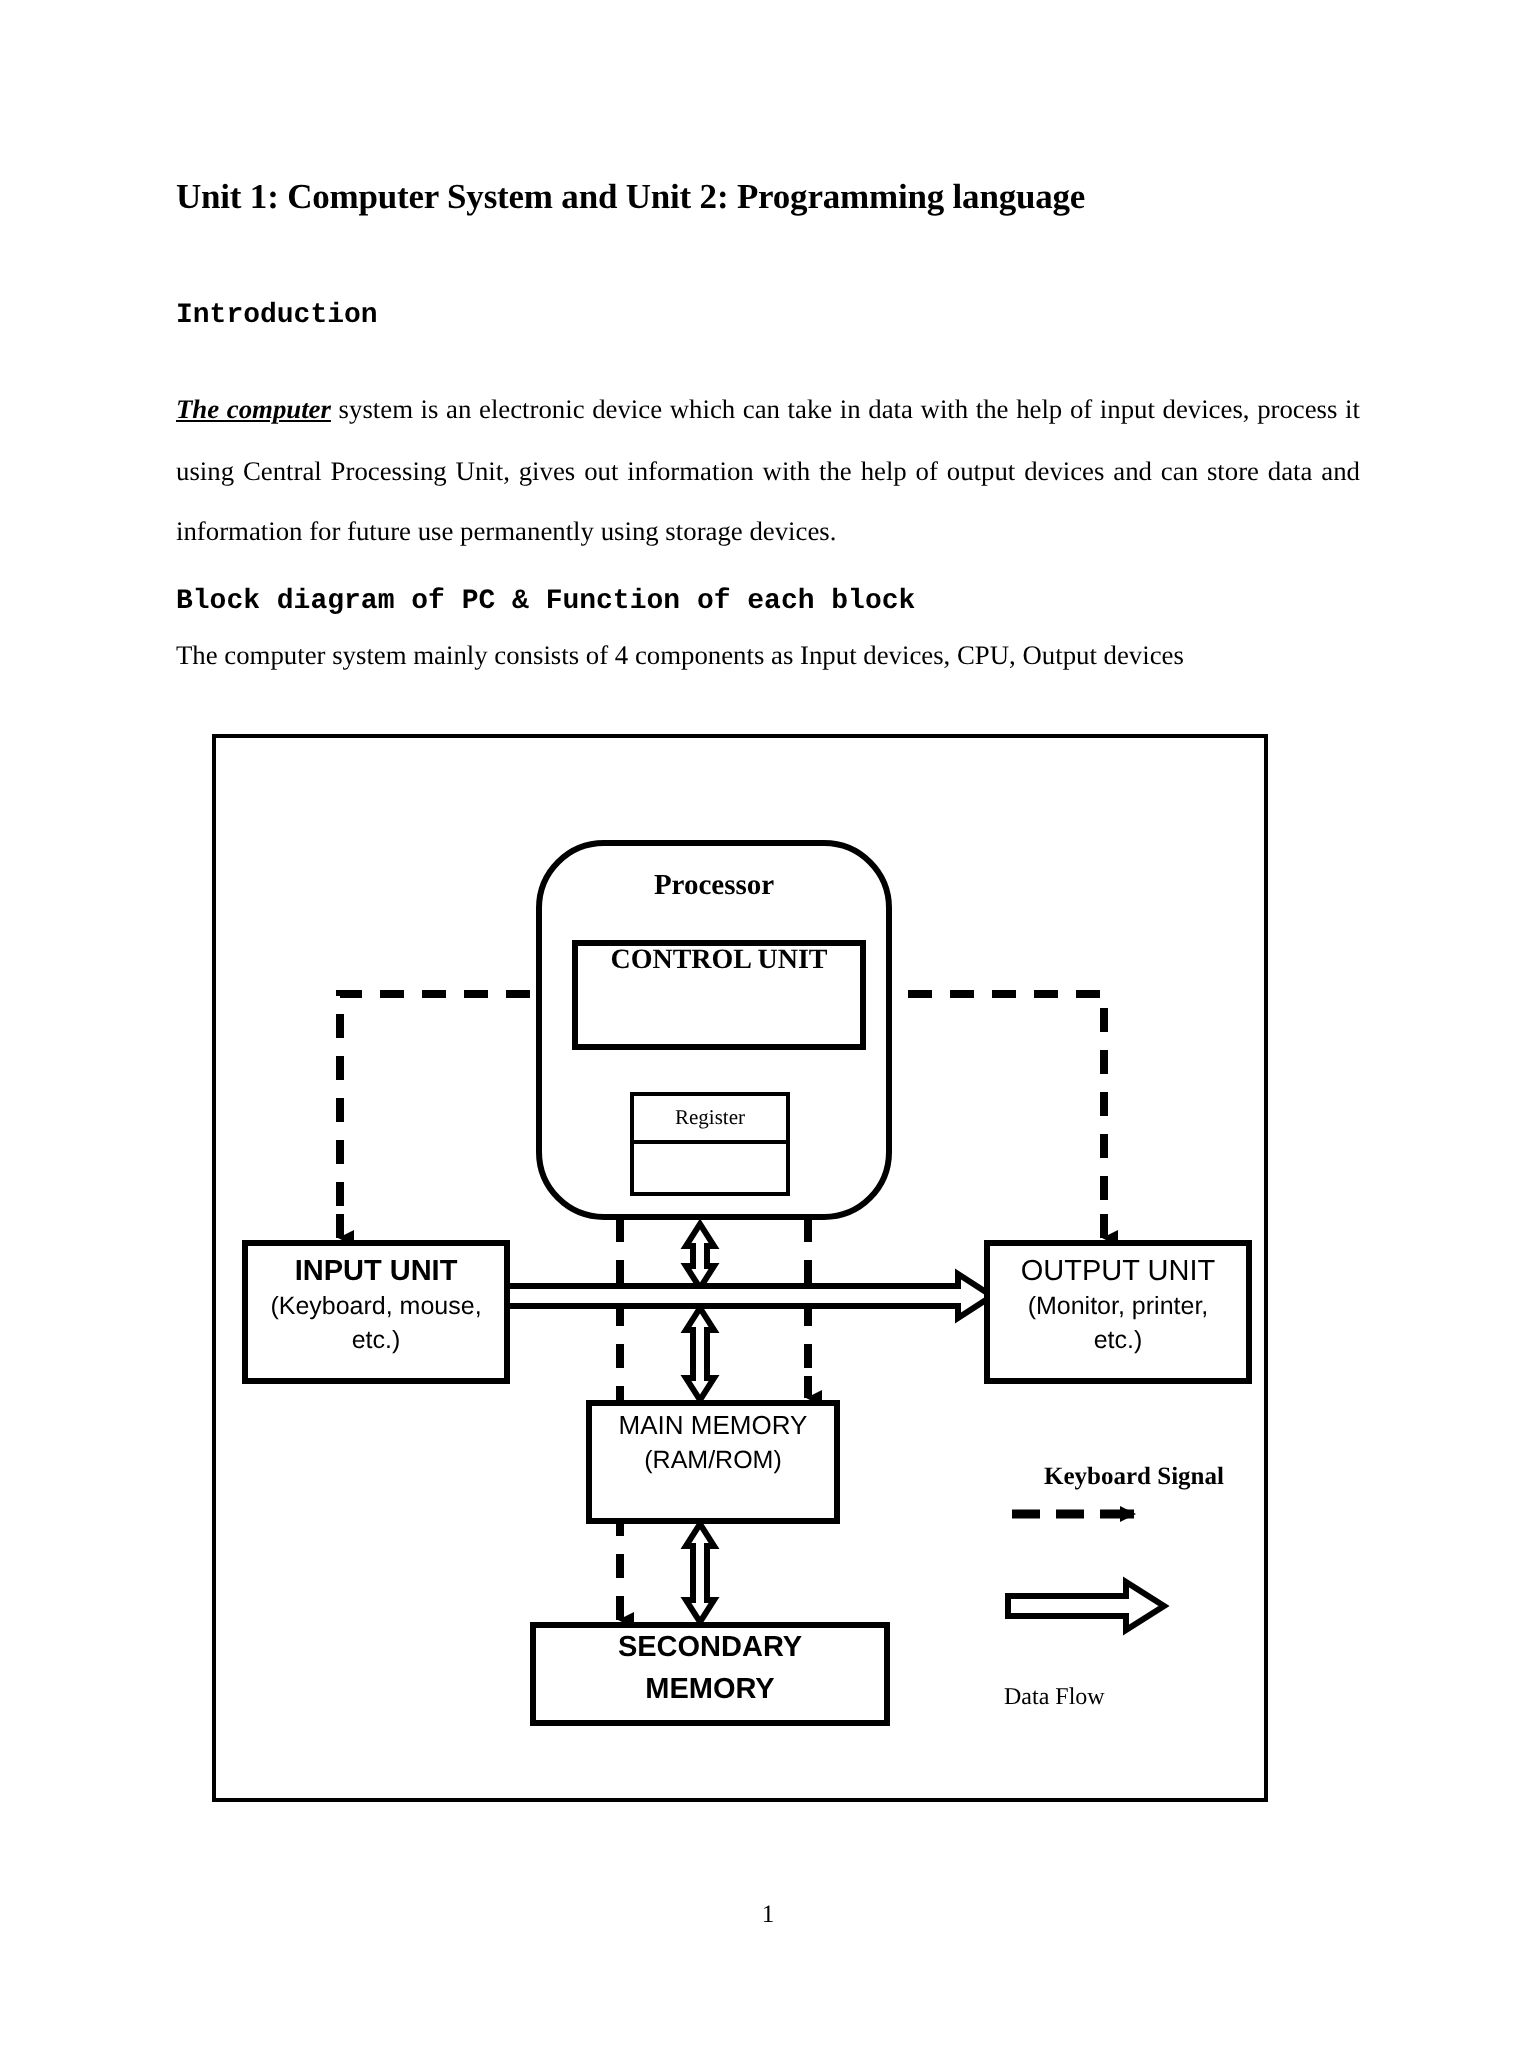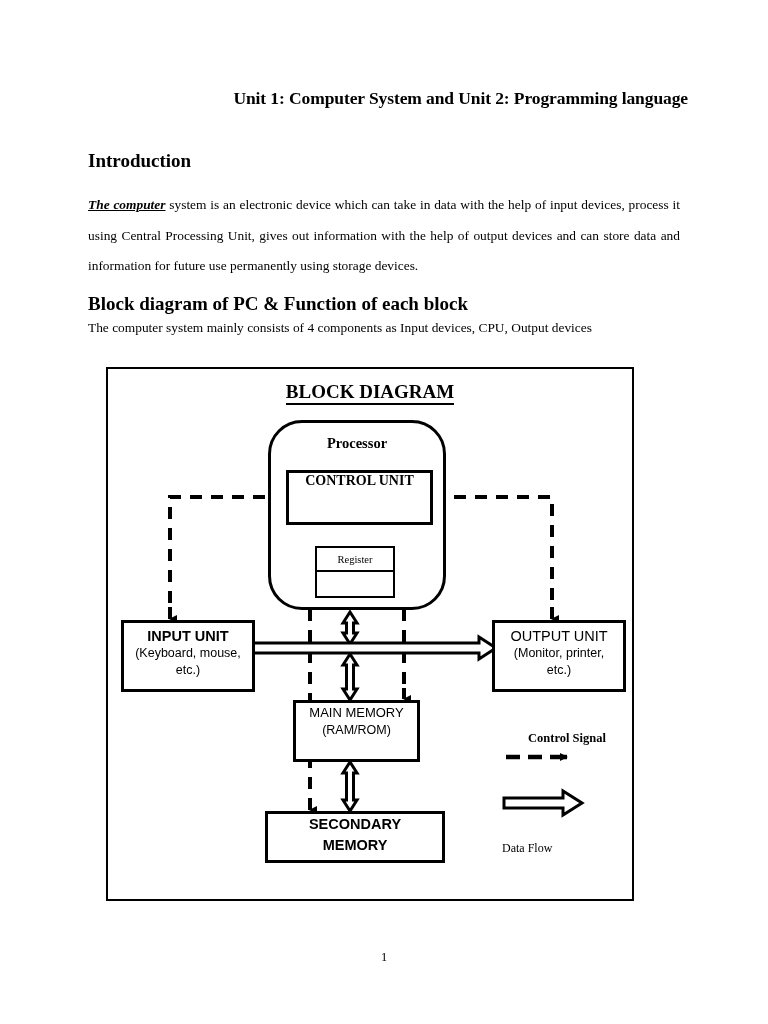--- a/index.html
+++ b/index.html
@@ -23,31 +23,32 @@
     height: 1024px;
     background: #fff;
   }
 
   
   .doc-title {
     position: absolute;
     left: 88px;
     top: 88px;
     width: 600px;
-    text-align: right;
+    text-align: left;
     font-size: 17.5px;
     font-weight: bold;
     letter-spacing: -0.1px;
   }
 
   .heading {
     position: absolute;
     left: 88px;
-    font-size: 19px;
-    font-weight: bold;
+    font-size: 14px;
+    font-weight: bold;
+    font-family: Liberation Mono, monospace;
   }
   .heading-intro { top: 150px; }
   .heading-block { top: 293px; }
 
   .para {
     position: absolute;
     left: 88px;
     width: 592px;
     font-size: 13.4px;
     line-height: 30.5px;
@@ -280,21 +281,20 @@
 
   <div class="heading heading-block">Block diagram of PC &amp; Function of each block</div>
 
   <div class="para para-2">
     <div class="justified-line">The computer system mainly consists of 4 components as Input devices, CPU, Output devices</div>
   </div>
 
   <div class="diagram-frame">
     <div class="diagram-inner">
 
-      <div class="diagram-title"><span>BLOCK DIAGRAM</span></div>
 
       <svg class="connectors" viewBox="0 0 528 534" width="528" height="534">
         <defs>
           <marker id="solidArrowDown" markerWidth="10" markerHeight="10" refX="5" refY="8" orient="auto" markerUnits="userSpaceOnUse">
             <path d="M1,1 L9,1 L5,9 Z" fill="#000"></path>
           </marker>
           <marker id="solidArrowRight" markerWidth="10" markerHeight="10" refX="8" refY="5" orient="auto" markerUnits="userSpaceOnUse">
             <path d="M1,1 L9,5 L1,9 Z" fill="#000"></path>
           </marker>
         </defs>
@@ -377,21 +377,21 @@
       <div class="dbox main-memory-box">
         <div class="mm-title">MAIN MEMORY</div>
         <div class="mm-sub">(RAM/ROM)</div>
       </div>
 
       <div class="dbox secondary-memory-box">
         <div class="sm-line">SECONDARY</div>
         <div class="sm-line">MEMORY</div>
       </div>
 
-      <div class="legend-control-label">Control Signal</div>
+      <div class="legend-control-label">Keyboard Signal</div>
       <div class="legend-data-label">Data Flow</div>
 
     </div>
   </div>
 
   <div class="page-number">1</div>
 
 </div>
 
 </body></html>

